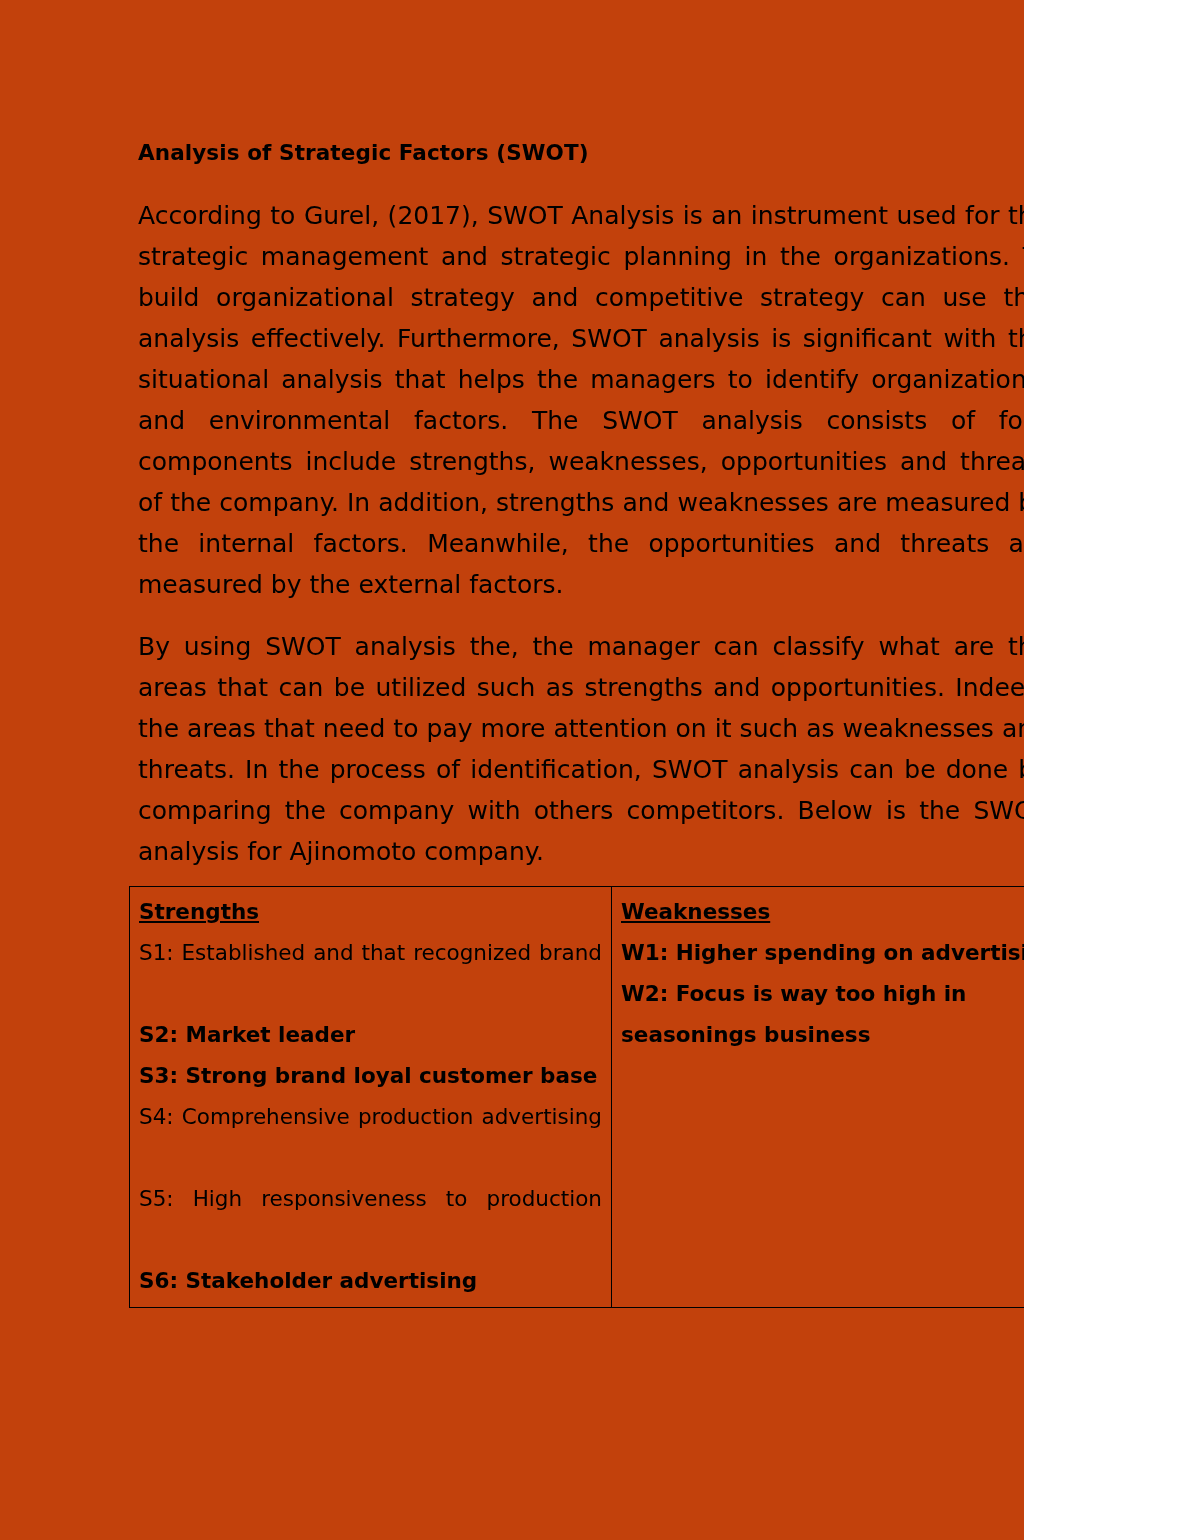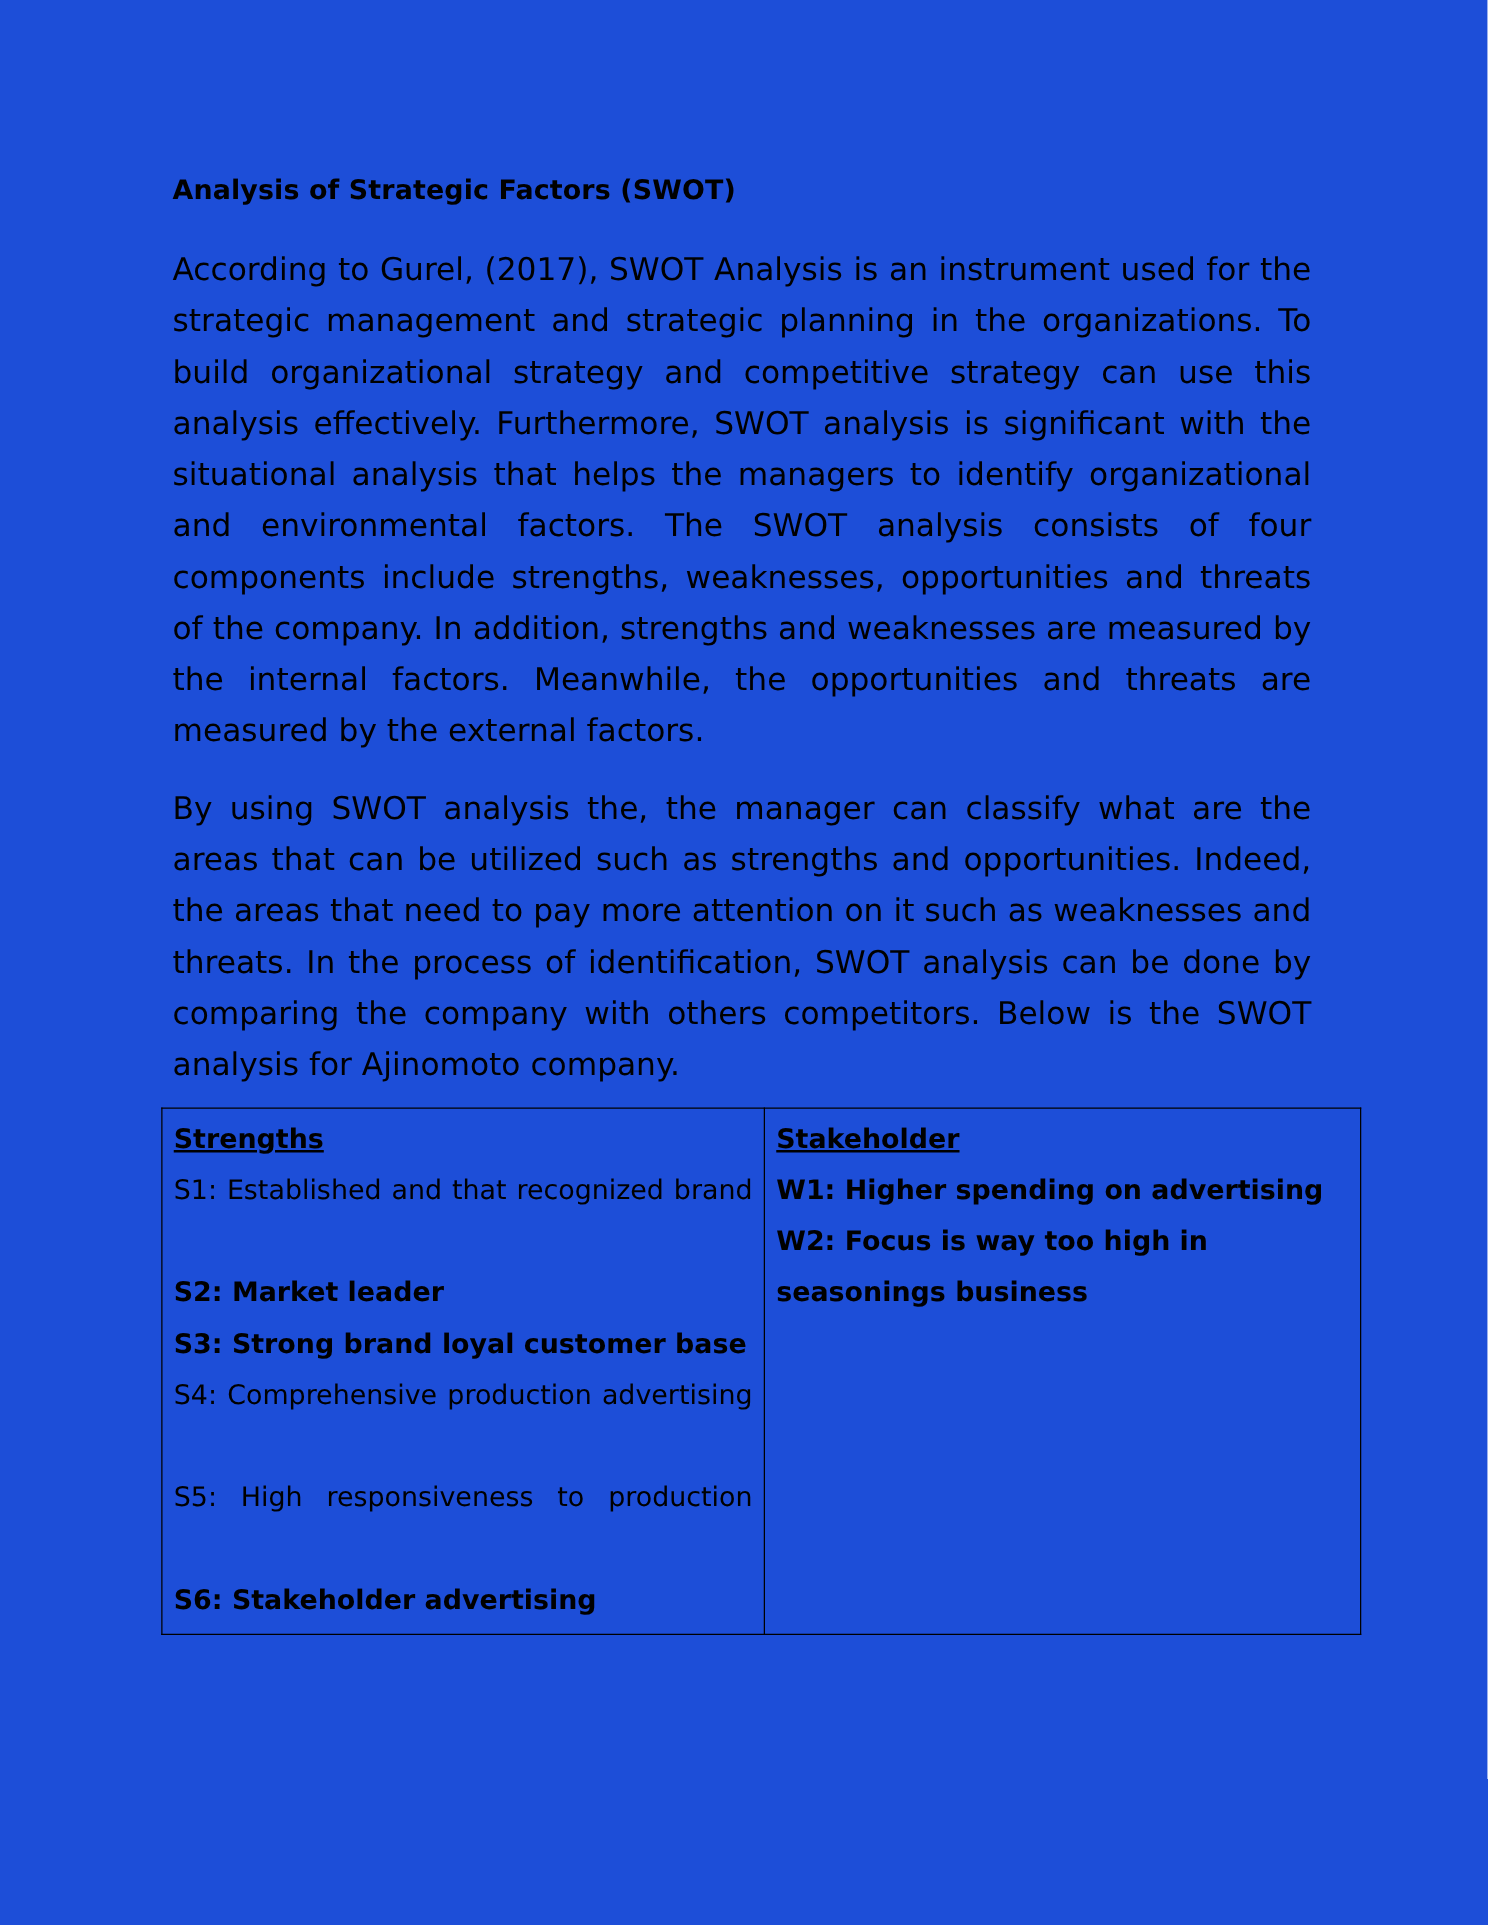--- a/index.html
+++ b/index.html
@@ -7,23 +7,23 @@
     margin: 0;
     padding: 0;
     background: #ffffff;
   }
   body {
     font-family: "DejaVu Sans", sans-serif;
     color: #000000;
   }
   .page {
     position: relative;
-    width: 1190px;
+    width: 1024px;
     height: 1540px;
-    background: #1d4ed8;
+    background: #c2410c;
     box-sizing: border-box;
     overflow: hidden;
   }
   .content {
     position: absolute;
     left: 138px;
     top: 132px;
     width: 911px;
   }
   .doc-title {
@@ -115,21 +115,21 @@
             <ul class="quad-list">
               <li class="just-all">S1: Established and that recognized brand</li>
               <li class="nojust">S2: Market leader</li>
               <li class="nojust">S3: Strong brand loyal customer base</li>
               <li class="just-all">S4: Comprehensive production advertising</li>
               <li class="just-all">S5: High responsiveness to production</li>
               <li class="nojust">S6: Stakeholder advertising</li>
             </ul>
           </td>
           <td class="col-right">
-            <span class="quad-heading">Stakeholder</span>
+            <span class="quad-heading">Weaknesses</span>
             <ul class="quad-list">
               <li class="nojust">W1: Higher spending on advertising</li>
               <li class="nojust">W2: Focus is way too high in seasonings business</li>
             </ul>
           </td>
         </tr>
       </tbody>
     </table>
 
   </div>

